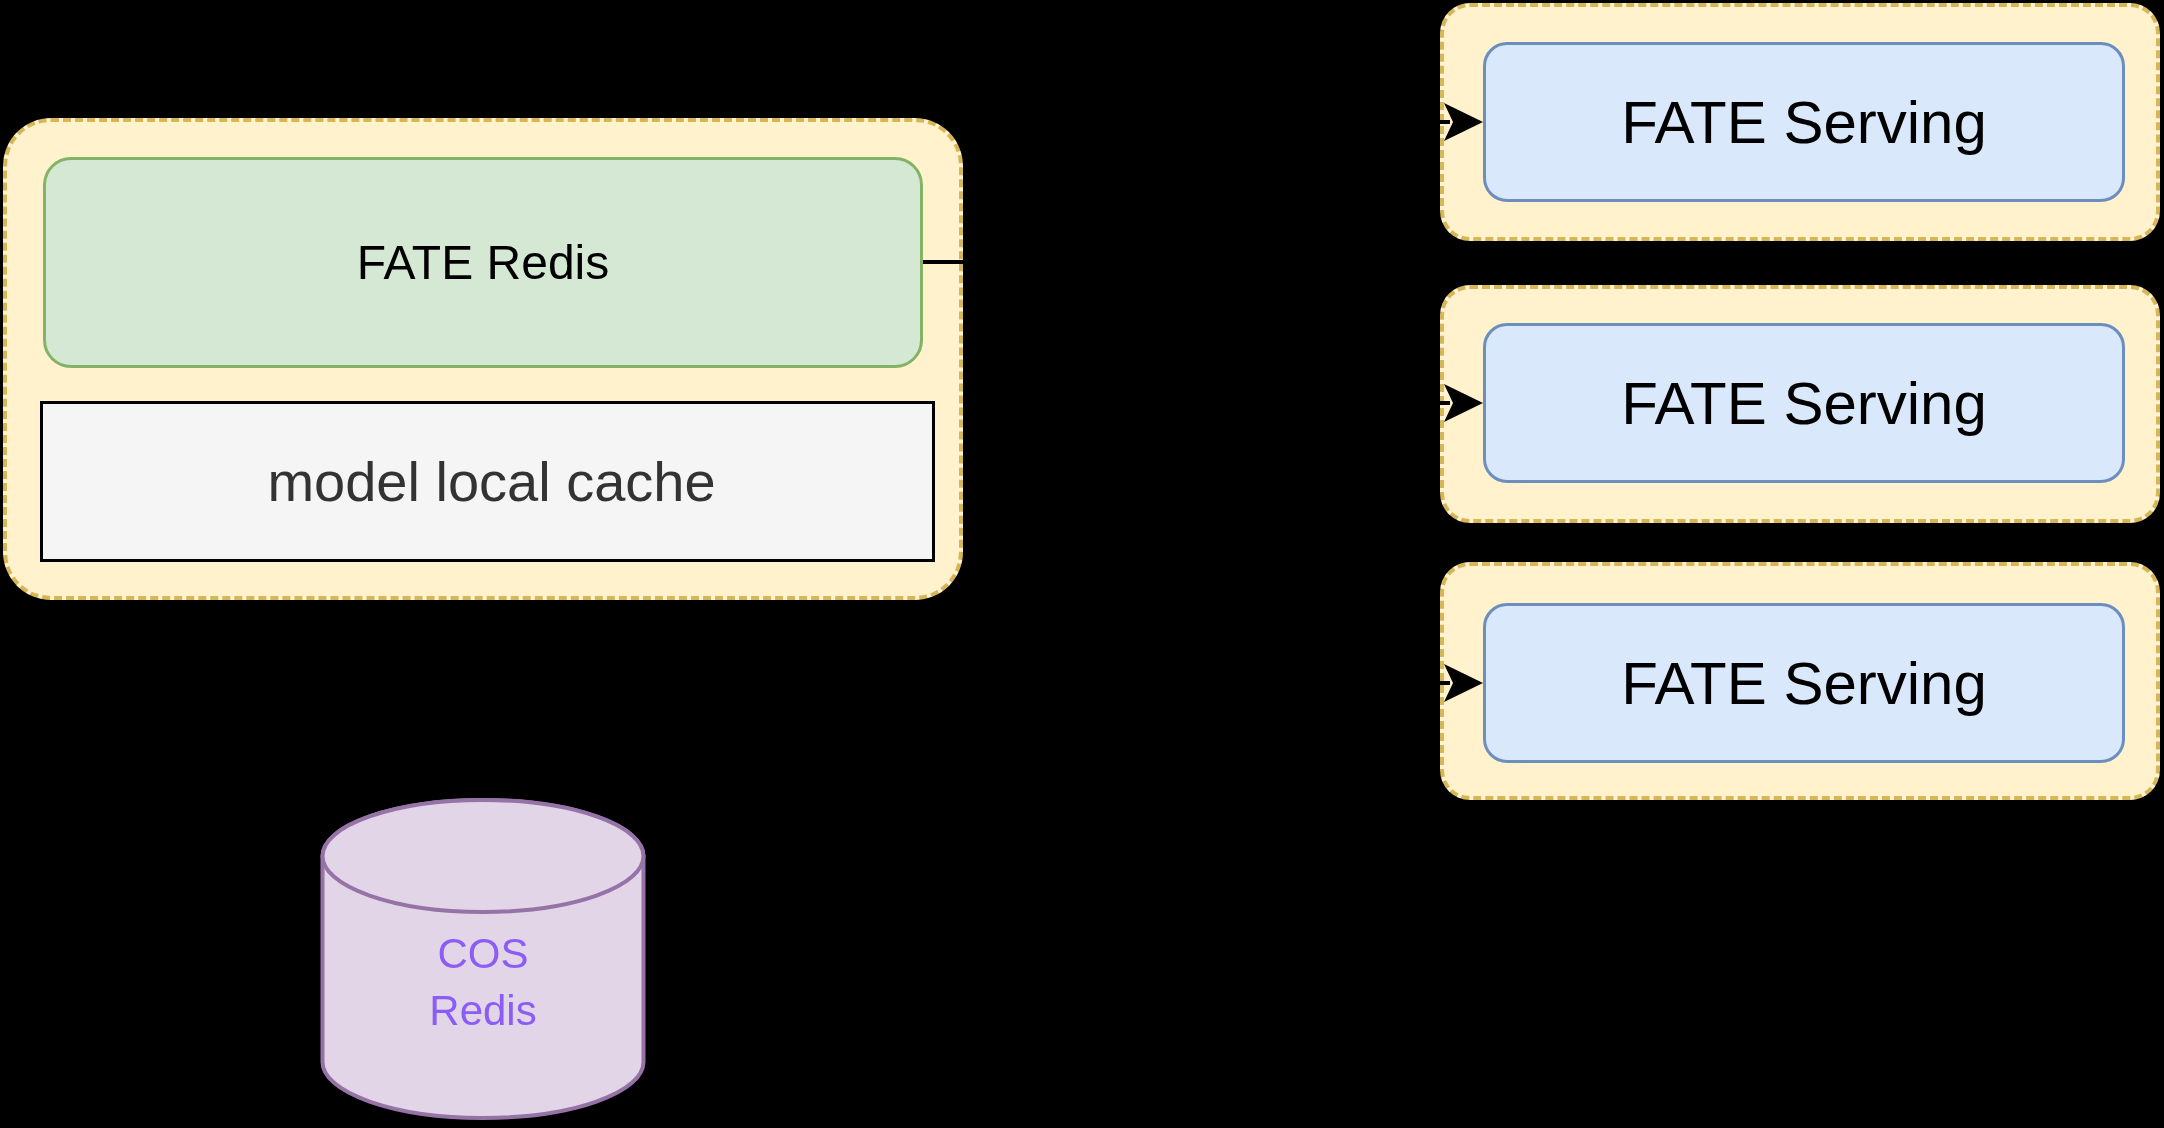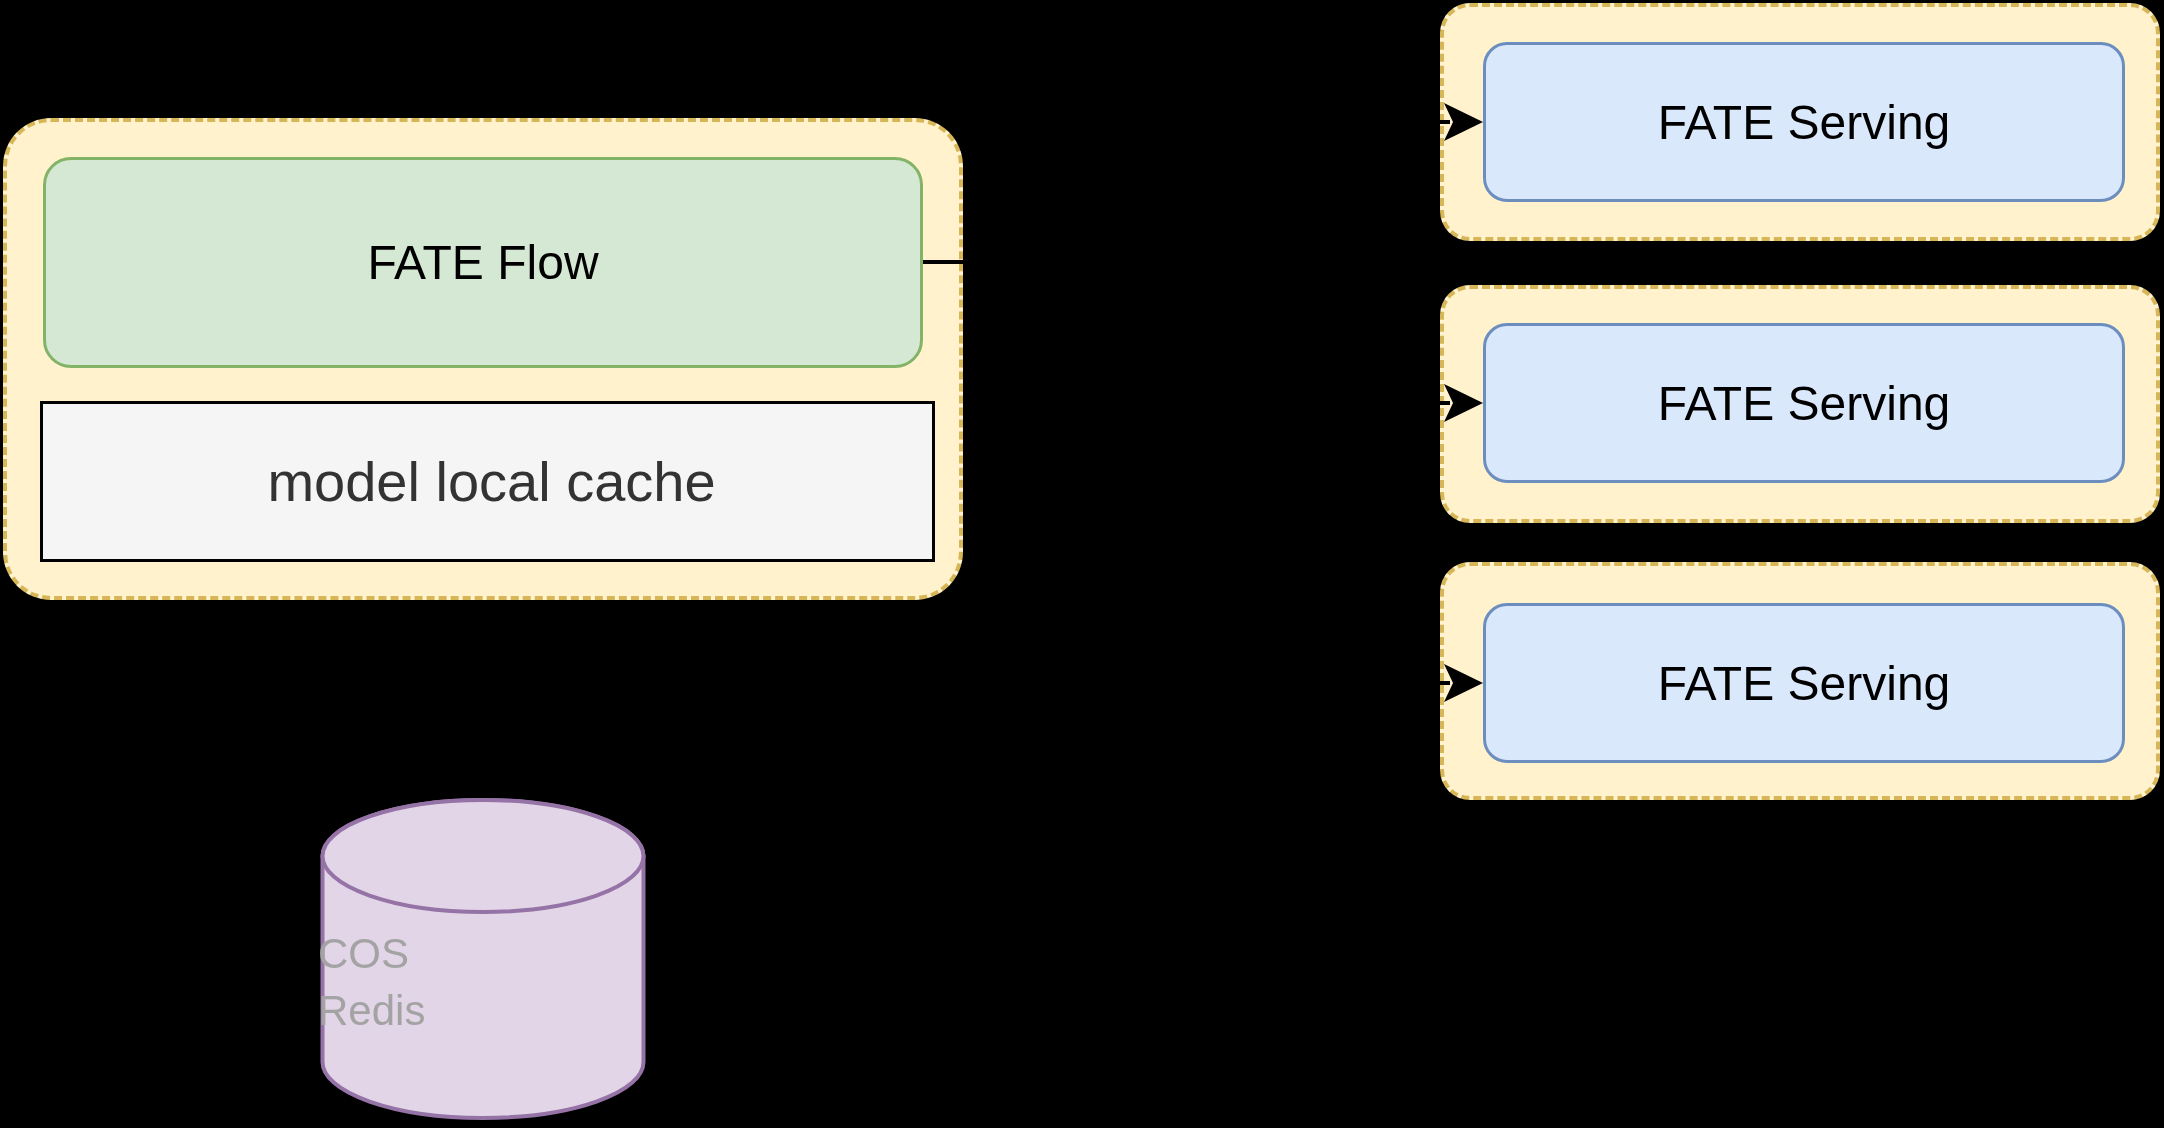--- a/index.html
+++ b/index.html
@@ -38,44 +38,44 @@
     background:var(--cache_fill,#F5F5F5);
     border:3px solid var(--cache_border,#000000);
     font-size:56px;color:#333333;padding-left:8px;
   }
   
   .box-serving{
     left:1483px;width:642px;height:160px;
     background:var(--serving_fill,#DAE8FC);
     border:3px solid var(--serving_border,#6C8EBF);
     border-radius:24px;
-    font-size:48px;color:#000;
+    font-size:60px;color:#000;
   }
   .box-serving.b1{top:42px;}
   .box-serving.b2{top:323px;}
   .box-serving.b3{top:603px;}
 
   
   .db-svg{position:absolute;left:318px;top:796px;width:330px;height:326px;}
   .db-label{
     position:absolute;left:318px;top:925px;width:330px;
-    font-size:42px;line-height:57px;color:#a3a3a3;
+    font-size:42px;line-height:57px;color:#8b5cf6;text-align:center;
   }
 
   
   .connectors{position:absolute;left:0;top:0;width:2164px;height:1128px;pointer-events:none;}
 </style>
 </head>
 <body>
 
 <div class="stage">
 
   <div class="group group-flow"></div>
   <div class="node box-flow">
-    <span>FATE Flow</span>
+    <span>FATE Redis</span>
   </div>
   <div class="node box-cache">
     <span>model local cache</span>
   </div>
 
   <div class="group group-serving g1"></div>
   <div class="node box-serving b1">
     <span>FATE Serving</span>
   </div>
 

